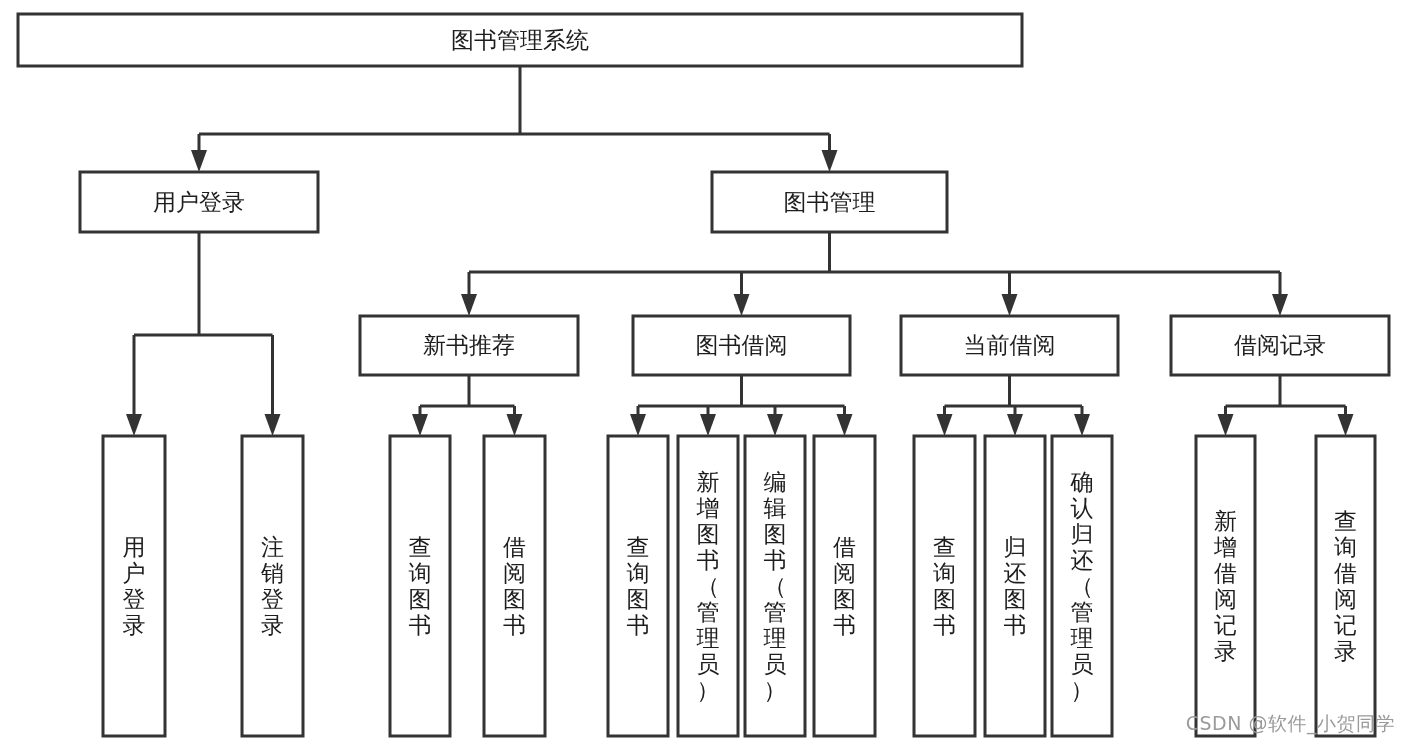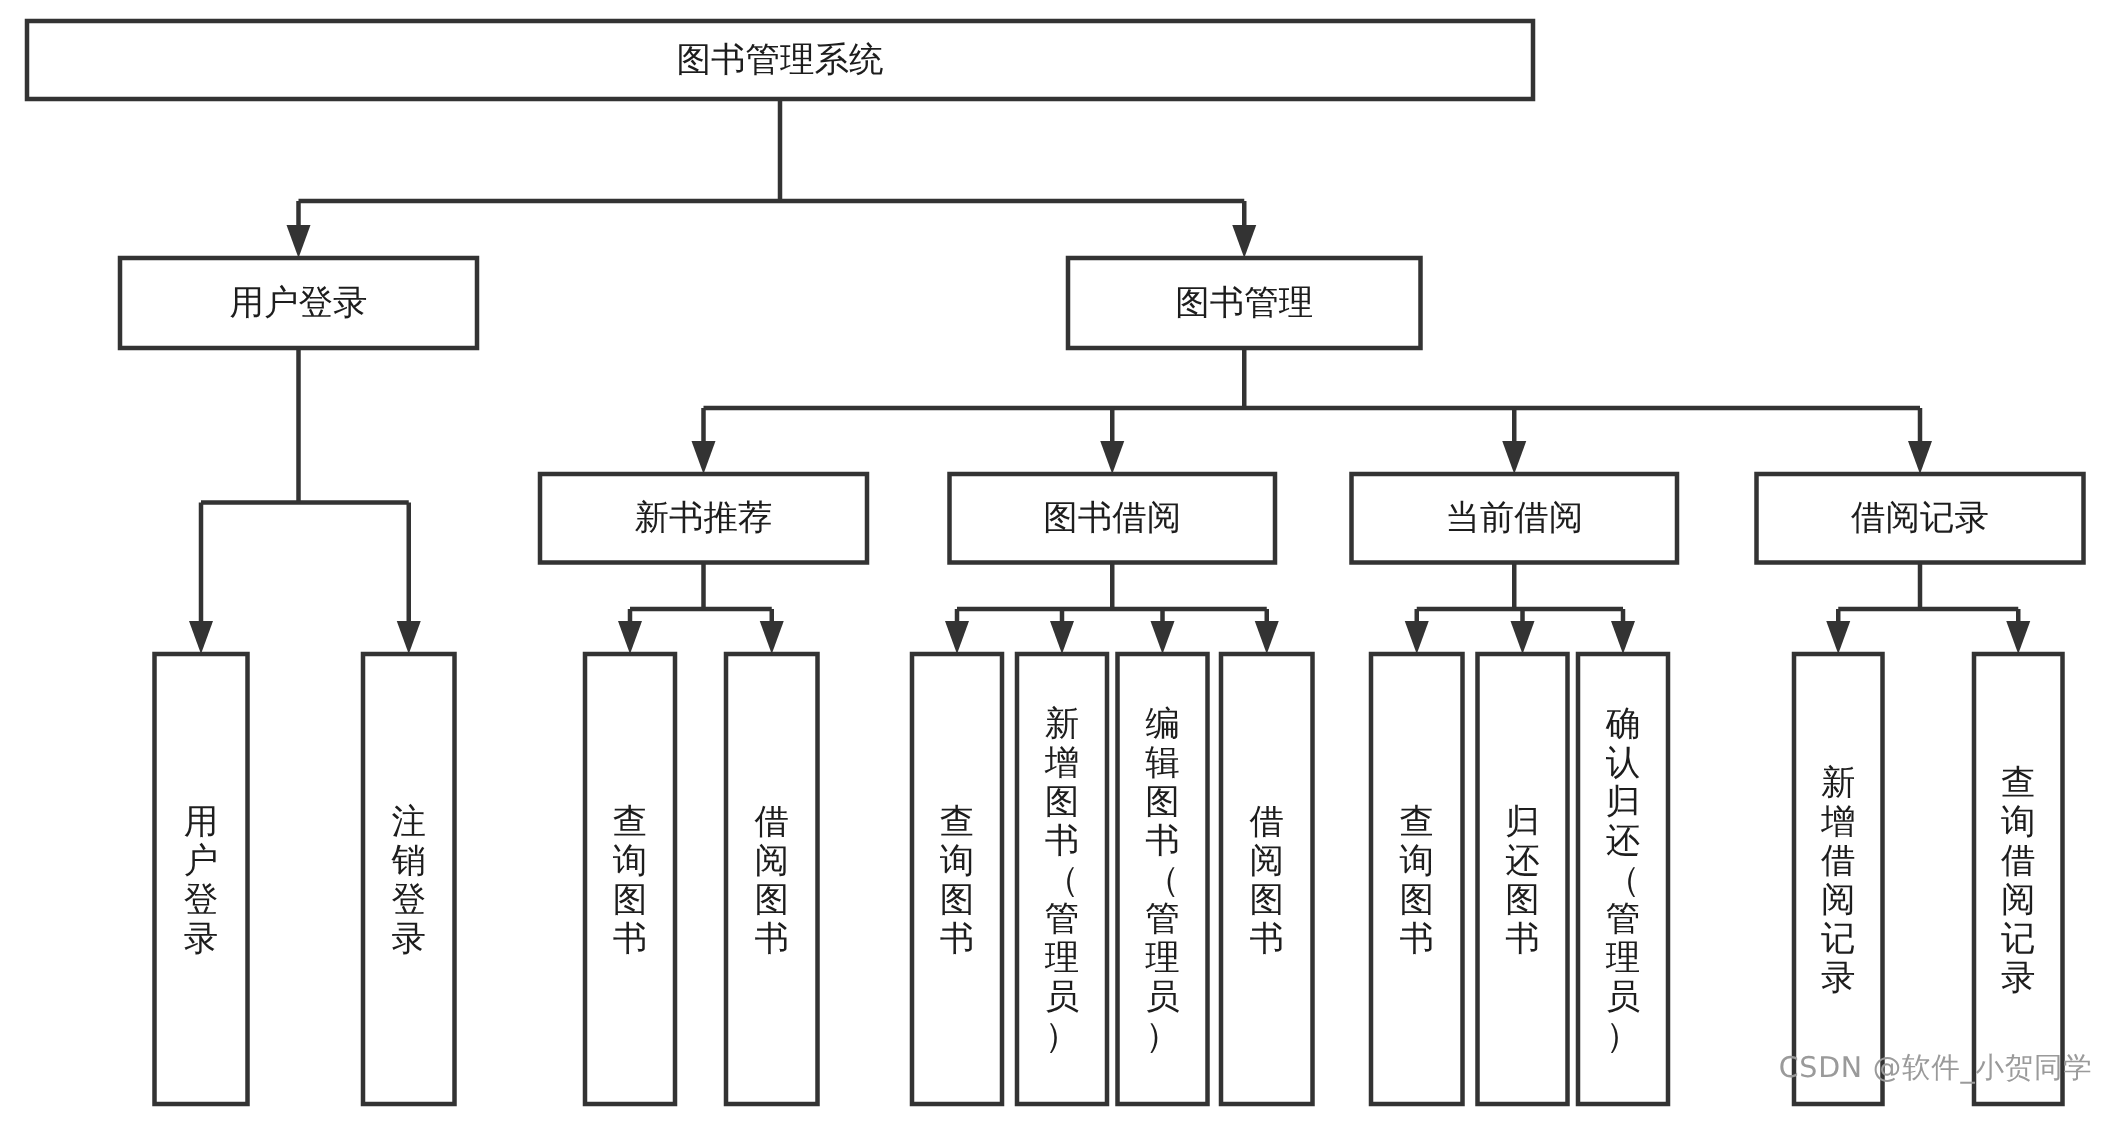--- a/index.html
+++ b/index.html
@@ -49,21 +49,21 @@
   }
   .node-label-v {
     fill: #1d1d1d;
     font-family: "DejaVu Sans", "Liberation Sans", sans-serif;
     font-size: 23px;
     text-anchor: middle;
   }
   .watermark {
     position: absolute;
     right: 10px;
-    bottom: 22px;
+    bottom: 10px;
     font-family: "DejaVu Sans", "Liberation Sans", sans-serif;
     font-size: 19px;
     color: #9a9a9a;
     white-space: nowrap;
     letter-spacing: 0.5px;
     pointer-events: none;
   }
 </style>
 </head>
 <body>

